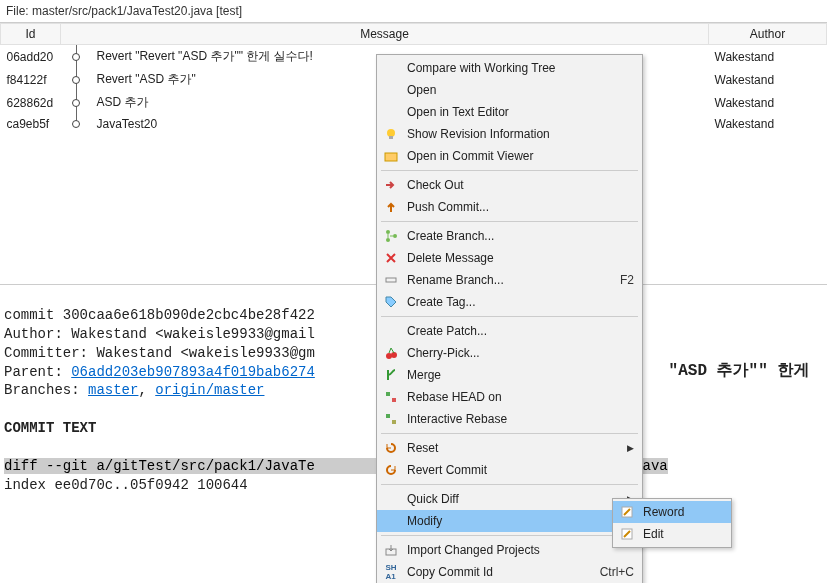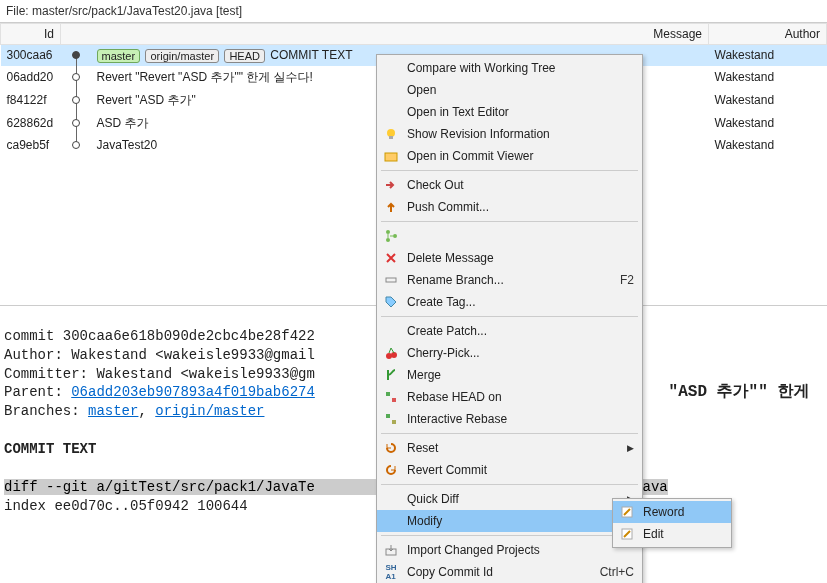--- a/index.html
+++ b/index.html
@@ -20,21 +20,21 @@
   }
   .table-wrap {
     border-top: 1px solid #ccc;
   }
   table.history {
     width: 100%;
     border-collapse: collapse;
     table-layout: fixed;
   }
   table.history th {
-    text-align: right;
+    text-align: center;
     font-weight: normal;
     background: #f7f7f7;
     border: 1px solid #e1e1e1;
     padding: 3px 6px;
     font-size: 12px;
   }
   table.history td {
     padding: 3px 6px;
     font-size: 12px;
     white-space: nowrap;
@@ -161,34 +161,20 @@
         <col class="col-author">
   </colgroup>
   <thead>
     <tr>
       <th>Id</th>
       <th colspan="2">Message</th>
       <th>Author</th>
     </tr>
   </thead>
   <tbody>
-    <tr class="selected">
-      <td>300caa6</td>
-      <td class="graph-cell">
-            <span class="graph-line" style="top:50%"></span>
-            <span class="graph-dot filled"></span>
-          </td>
-      <td>
-        <span class="tag green">master</span>
-        <span class="tag gray">origin/master</span>
-        <span class="tag gray">HEAD</span>
-        <span>COMMIT TEXT</span>
-      </td>
-      <td>Wakestand</td>
-    </tr>
     <tr>
       <td>06add20</td>
       <td class="graph-cell">
             <span class="graph-line"></span>
             <span class="graph-dot"></span>
           </td>
       <td>Revert "Revert "ASD 추가"" 한게 실수다!</td>
       <td>Wakestand</td>
     </tr>
     <tr>
@@ -286,20 +272,21 @@
   <div class="sep"></div>
   <div class="item">
       <span class="icon">
         <svg width="14" height="14">
           <circle cx="4" cy="3" r="2" fill="#7b5"></circle>
           <circle cx="4" cy="11" r="2" fill="#7b5"></circle>
           <circle cx="11" cy="7" r="2" fill="#7b5"></circle>
           <path d="M4 5v4M6 7h3" stroke="#7b5"></path>
         </svg>
       </span>
+      <span class="label">Create Branch...</span>
     </div>
   <div class="item">
       <span class="icon">
         <svg width="14" height="14">
           <path d="M3 3l8 8M11 3l-8 8" stroke="#d33" stroke-width="2"></path>
         </svg>
       </span>
       <span class="label">Delete Message</span>
     </div>
   <div class="item">

